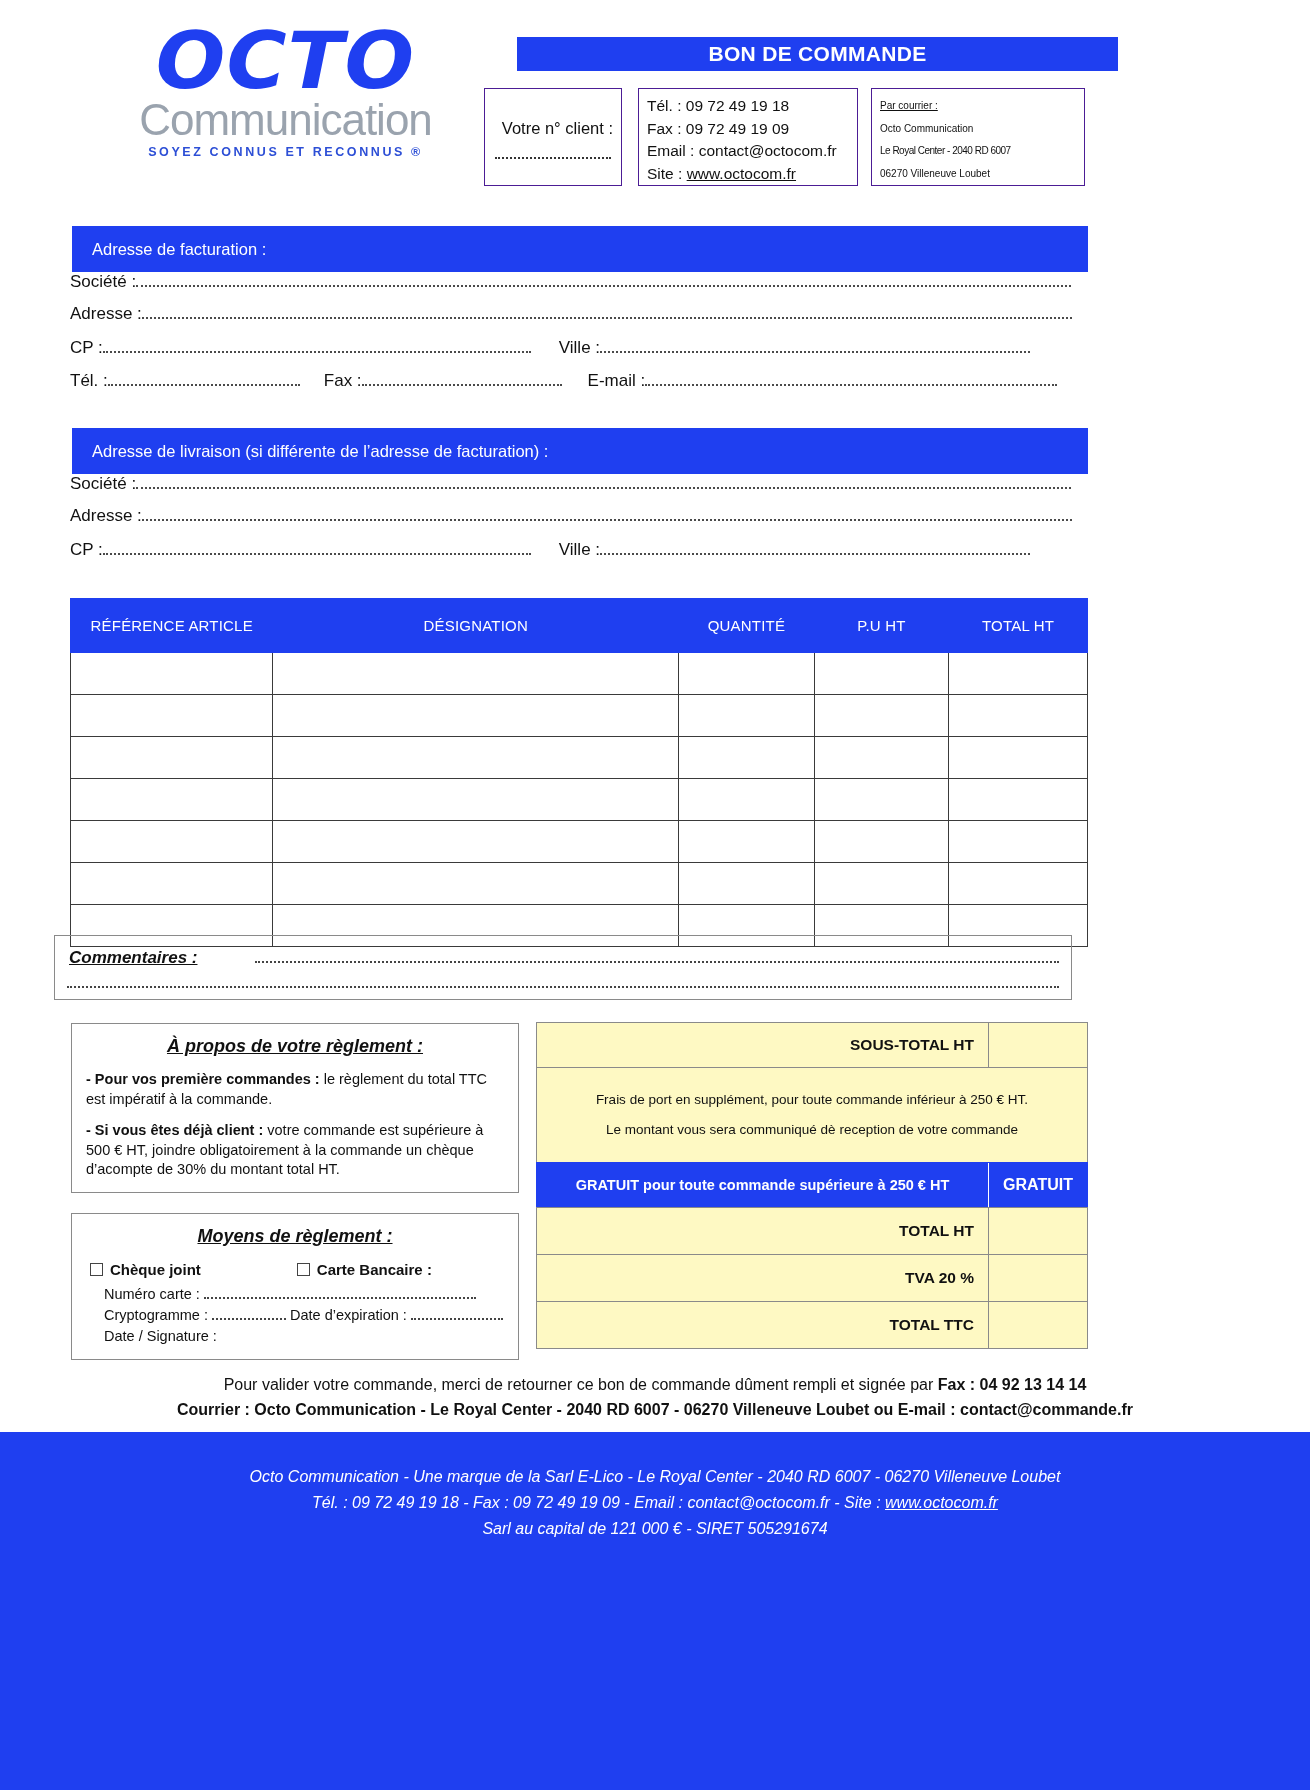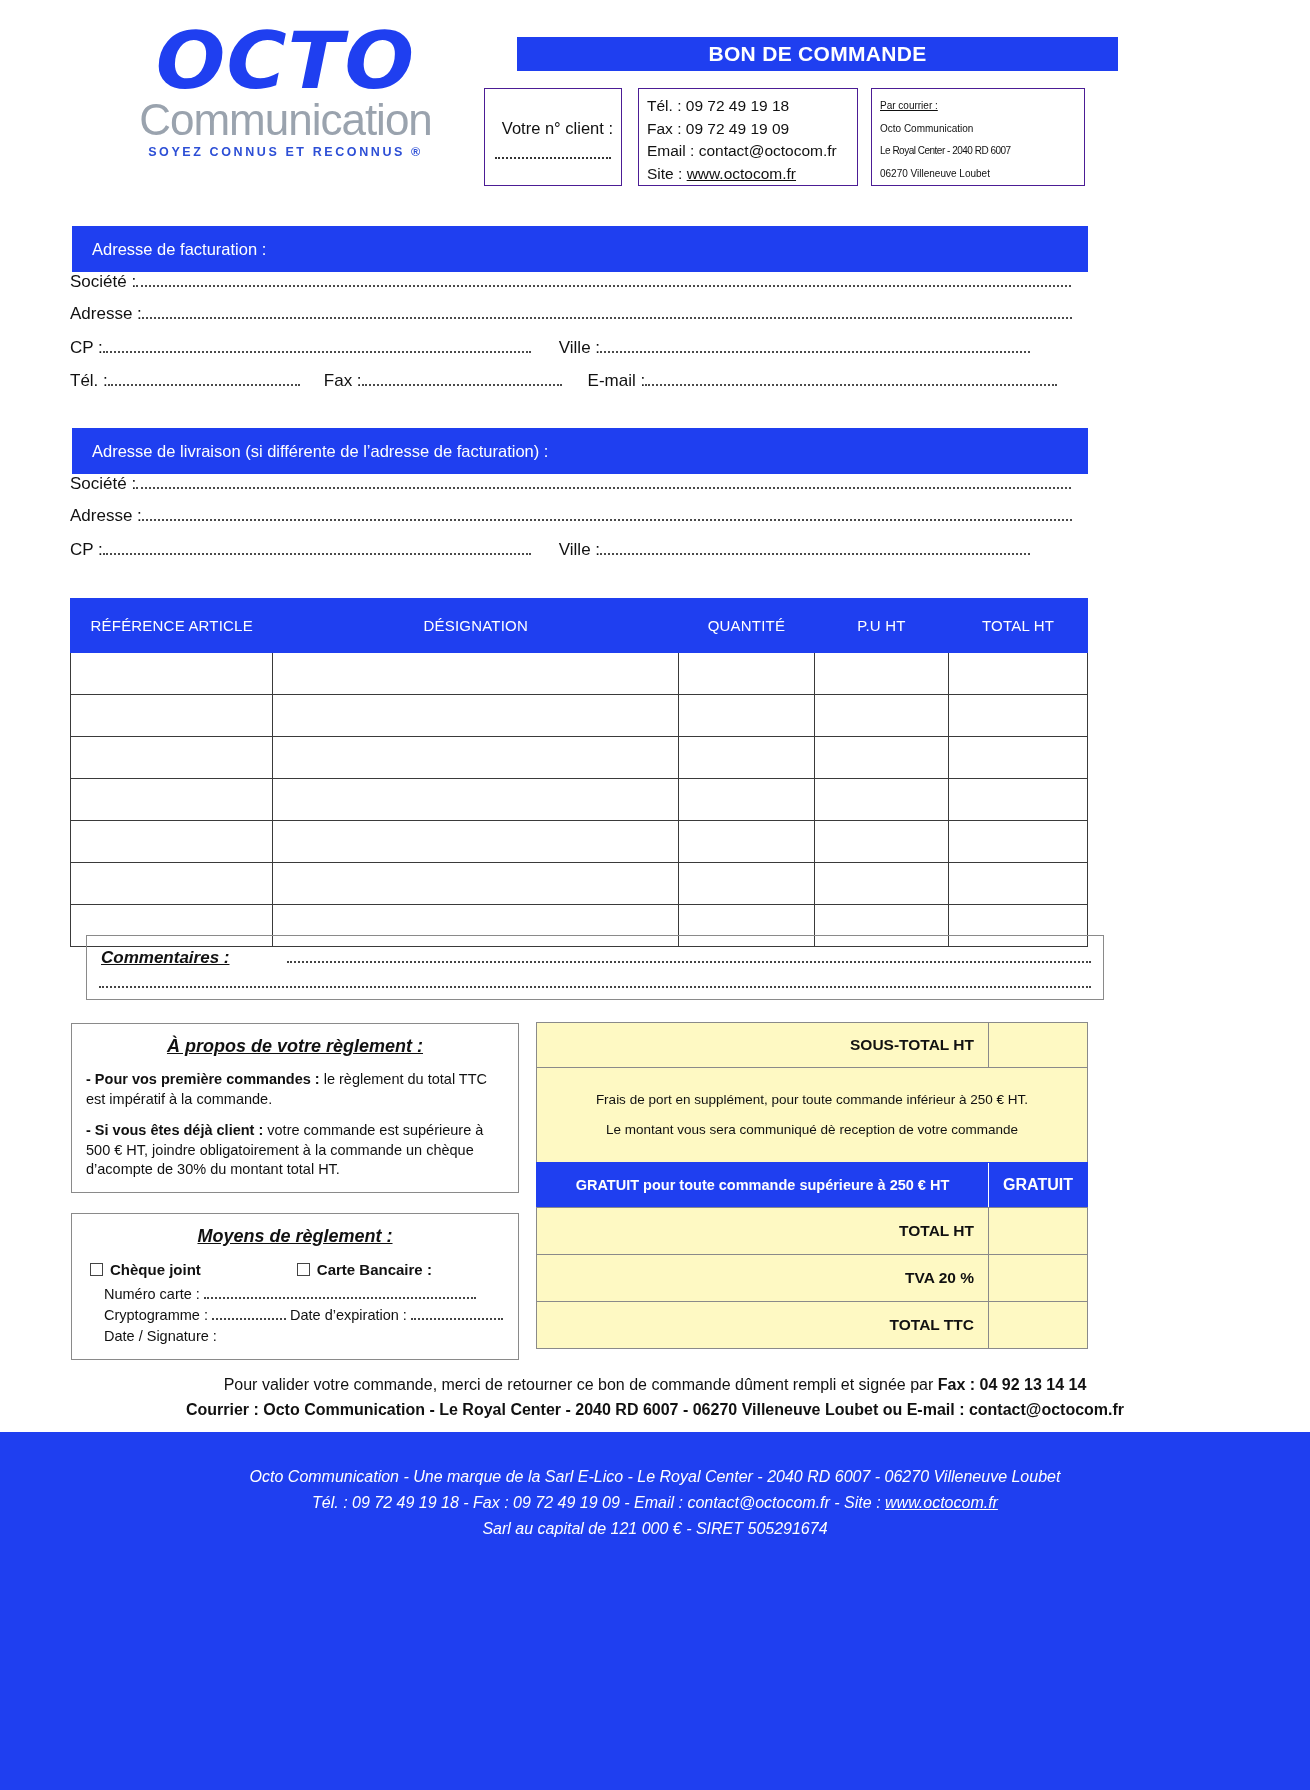--- a/index.html
+++ b/index.html
@@ -94,21 +94,21 @@
     border:1px solid #3a3a3a;height:39px;background:#fff;
   }
   .tbl .c1{width:202px;}
   .tbl .c2{width:410px;}
   .tbl .c3{width:134px;}
   .tbl .c4{width:134px;}
   .tbl .c5{width:138px;}
 
   
   .comments{
-    position:absolute;left:86px;top:935px;width:1018px;height:65px;
+    position:absolute;left:54px;top:935px;width:1018px;height:65px;
     border:1px solid #8a8a8a;box-sizing:border-box;
   }
   .comments .ctitle{
     position:absolute;left:14px;top:12px;
     font-size:17px;font-style:italic;font-weight:bold;
     text-decoration:underline;color:#111;
   }
   .comments .cl1{position:absolute;left:200px;right:12px;top:25px;border-bottom:2px dotted #444;}
   .comments .cl2{position:absolute;left:12px;right:12px;top:50px;border-bottom:2px dotted #444;}
 
@@ -351,21 +351,21 @@
       <div class="val"></div>
     </div>
     <div class="trow t-ttc">
       <div class="lab">TOTAL TTC</div>
       <div class="val"></div>
     </div>
   </div>
 
   <div class="valid">
     <div><span>Pour valider votre commande, merci de retourner ce bon de commande dûment rempli et signée par </span><b>Fax : 04 92 13 14 14</b></div>
-    <div class="l2"><span>Courrier : Octo Communication - Le Royal Center - 2040 RD 6007 - 06270 Villeneuve Loubet</span><span> ou </span><span>E-mail : contact@octocom.fr</span></div>
+    <div class="l2"><span>Courrier : Octo Communication - Le Royal Center - 2040 RD 6007 - 06270 Villeneuve Loubet</span><span> ou </span><span>E-mail : contact@commande.fr</span></div>
   </div>
 
   <div class="footer">
     <div class="f1">Octo Communication - Une marque de la Sarl E-Lico - Le Royal Center - 2040 RD 6007 - 06270 Villeneuve Loubet</div>
     <div><span>Tél. : 09 72 49 19 18 - Fax : 09 72 49 19 09 - Email : contact@octocom.fr - Site : </span><span class="u">www.octocom.fr</span></div>
     <div>Sarl au capital de 121 000 € - SIRET 505291674</div>
   </div>
 
 </div>
 

